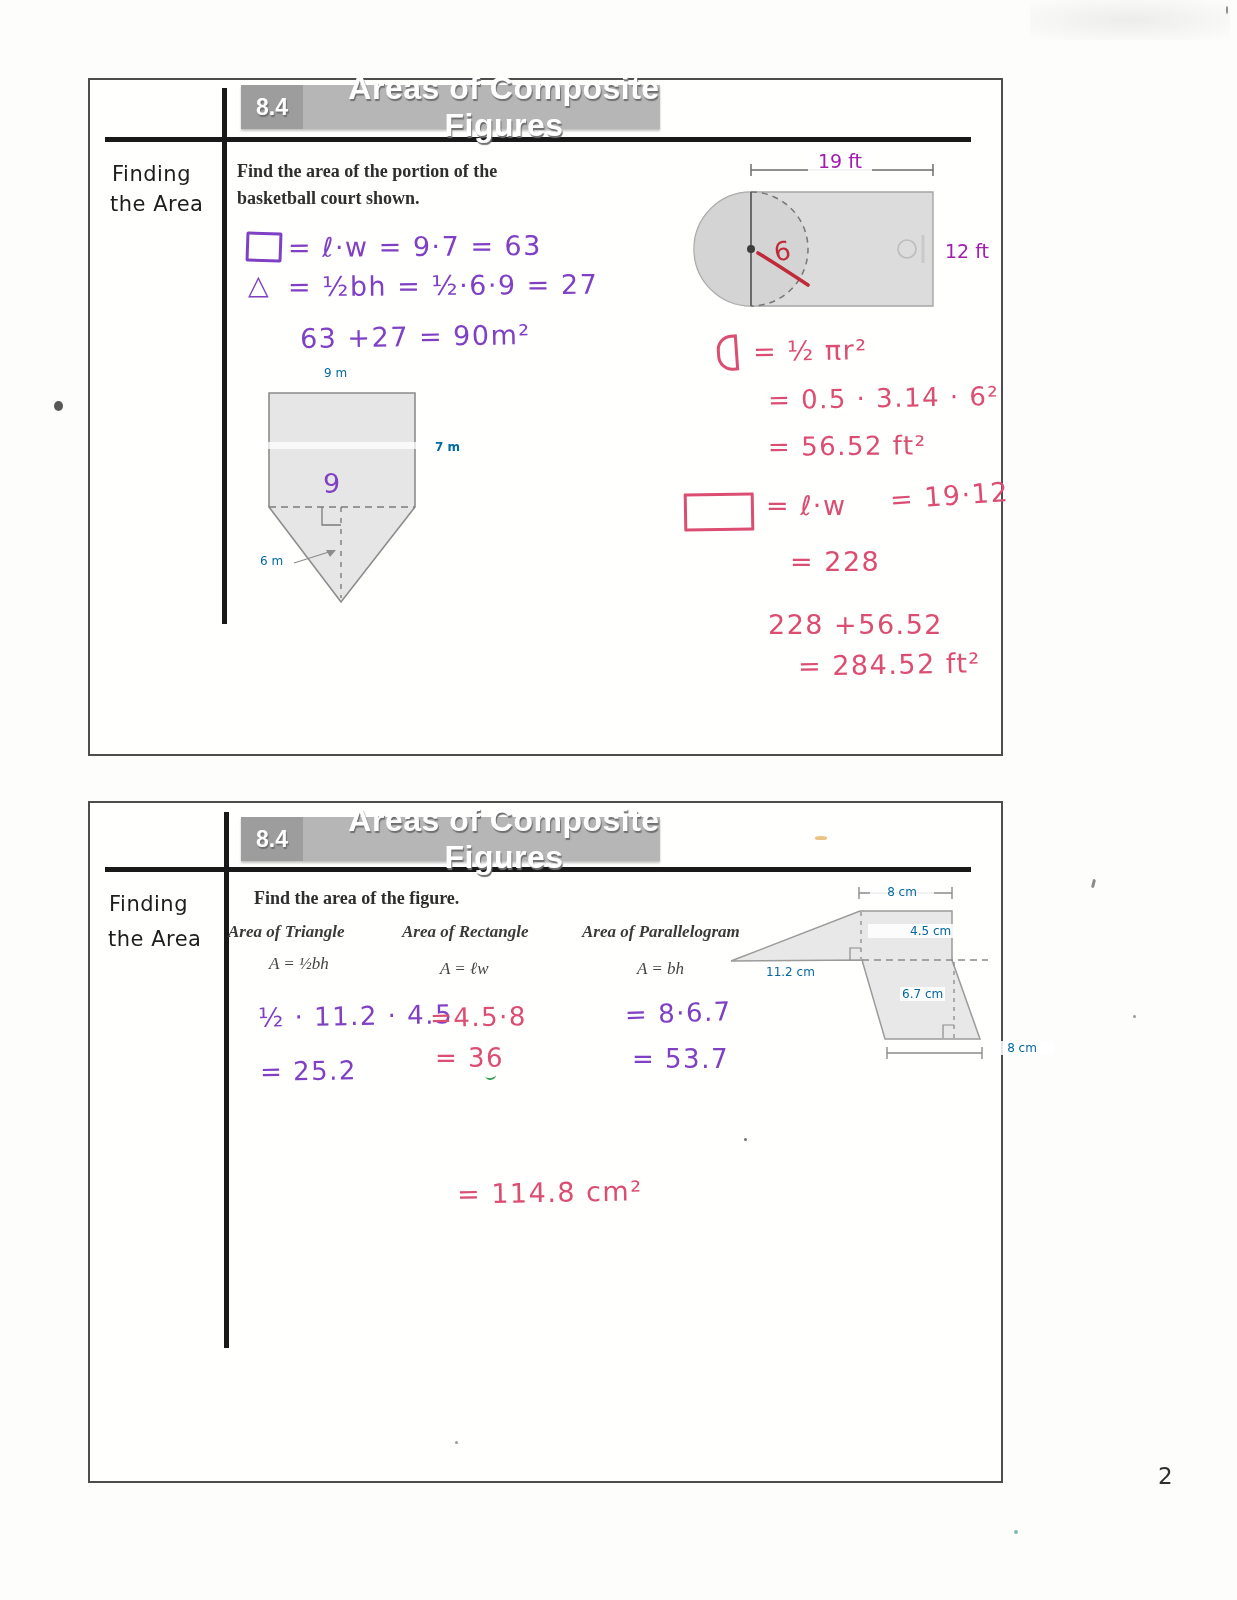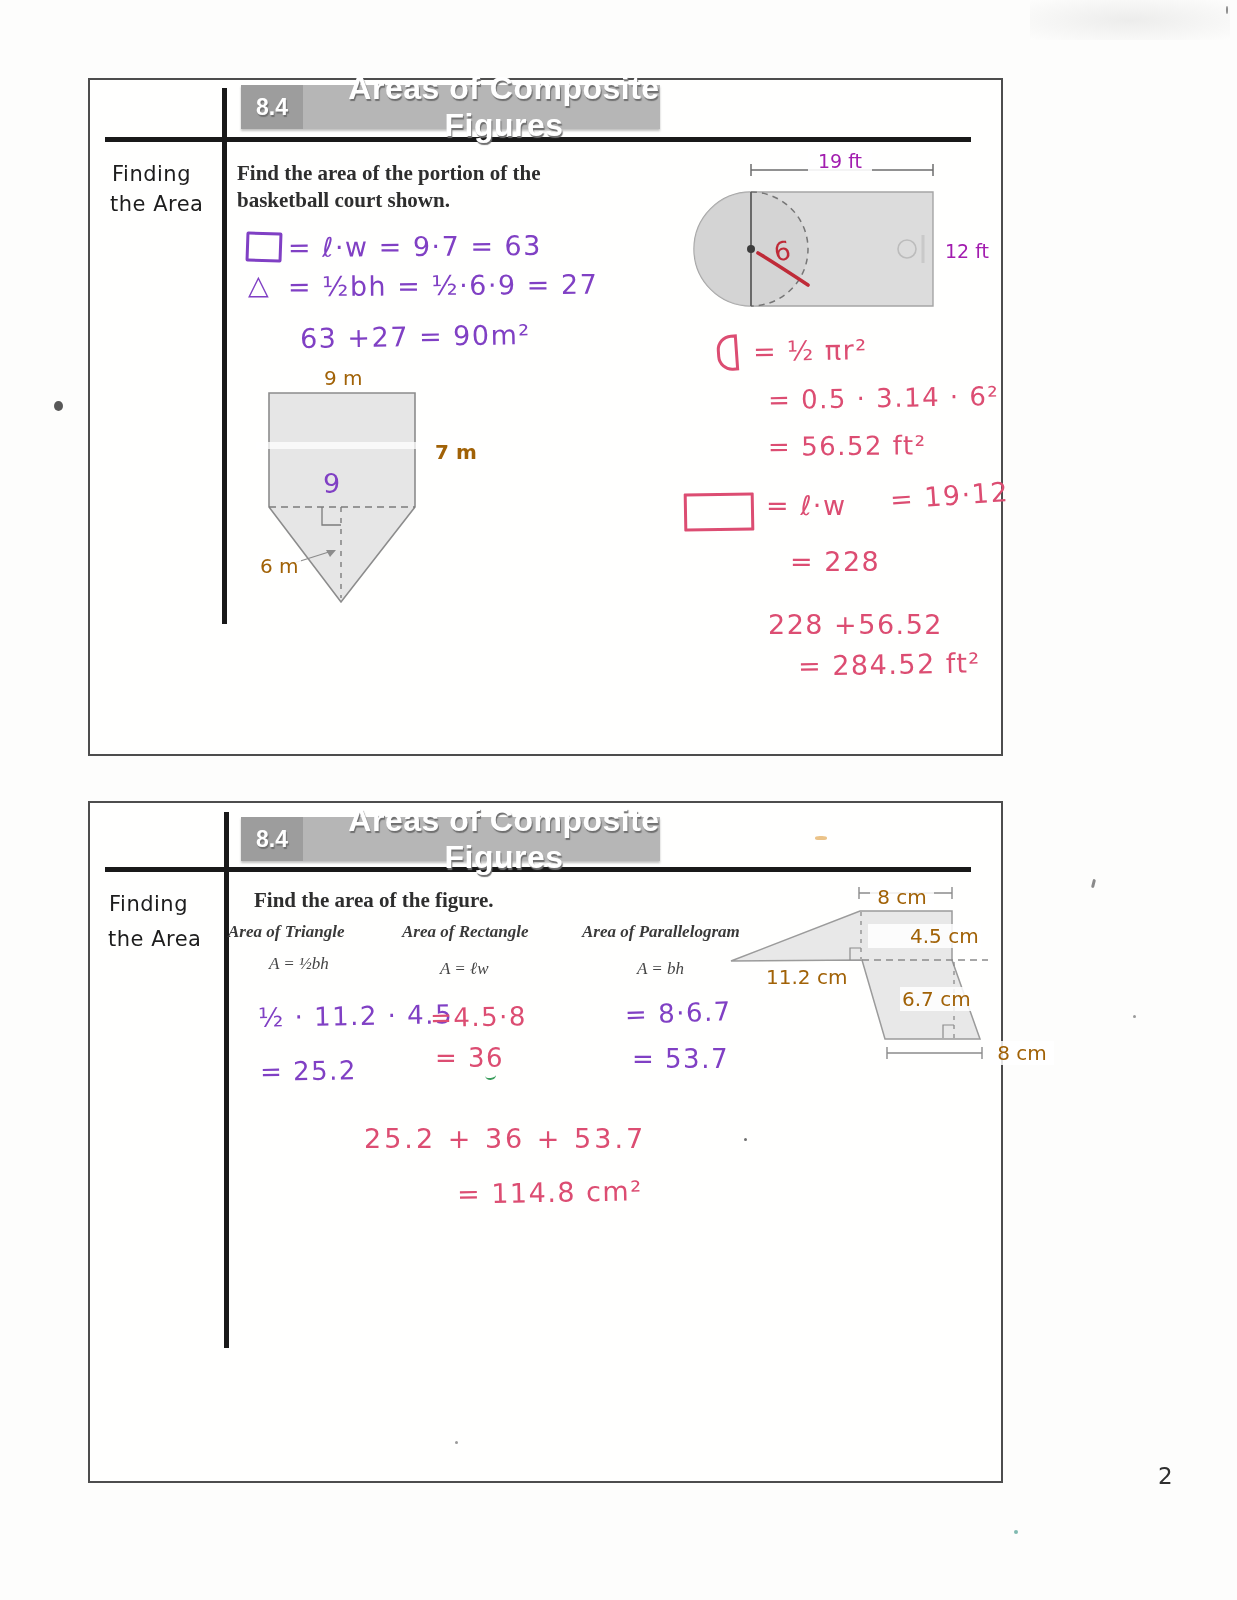--- a/index.html
+++ b/index.html
@@ -19,34 +19,34 @@
   .banner{position:absolute;left:151px;top:5px;width:419px;height:44px;background:#b6b6b6;
           display:flex;align-items:center;box-shadow:0 2px 2px rgba(120,120,120,.45);}
   #slide2 .banner{top:14px;}
   .banner .sec{width:62px;height:100%;background:#9d9d9d;color:#fff;font-weight:bold;font-size:23px;
                display:flex;align-items:center;justify-content:center;font-family:"Liberation Sans",sans-serif;
                text-shadow:1px 2px 1px #6f6f6f;}
   .banner .ttl{flex:1;text-align:center;color:#fff;font-weight:bold;font-size:32px;
                font-family:"Liberation Sans",sans-serif;letter-spacing:.5px;text-shadow:1px 2px 1px #6f6f6f;padding-left:45px;}
   
   .sidebar{position:absolute;font-size:21px;color:#1d1d1d;letter-spacing:.5px;}
-  .serif{font-family:"Liberation Serif",serif;font-weight:700;color:#2e2e2e;font-size:21px;}
+  .serif{font-family:"Liberation Serif",serif;font-weight:700;color:#2e2e2e;font-size:18px;}
   .heading{font-family:"Liberation Serif",serif;font-style:italic;font-weight:700;color:#3a3a3a;font-size:17px;}
   .formula{font-family:"Liberation Serif",serif;font-style:italic;color:#444;font-size:17px;}
   
   .hand{letter-spacing:1.5px;white-space:nowrap;}
   .purple{color:#8040c4;}
   .red{color:#dc4d72;}
   .h27{font-size:27px;} .h26{font-size:26px;}
   .sym-rect{position:absolute;border:3px solid #8040c4;width:30px;height:24px;transform:rotate(2deg);border-radius:2px;}
   .sym-rect-red{position:absolute;border:3px solid #dc4d72;width:64px;height:32px;transform:rotate(-1deg);border-radius:1px;}
   .sym-half{position:absolute;width:15px;height:30px;border:3px solid #dc4d72;
             border-radius:15px 0 0 15px;transform:rotate(-4deg);}
   
-  .dim{position:absolute;color:#a16207;font-size:20px;white-space:nowrap;background:rgba(255,255,255,.85);padding:0 2px;}
+  .dim{position:absolute;color:#0369a1;font-size:12px;white-space:nowrap;background:rgba(255,255,255,.85);padding:0 2px;}
   .dim-dark{position:absolute;color:#a21caf;font-size:19px;white-space:nowrap;background:rgba(255,255,255,.9);padding:0 2px;}
   .speck{position:absolute;border-radius:50%;}
   .smudge{position:absolute;left:1030px;top:0;width:200px;height:40px;
           background:radial-gradient(ellipse at center,rgba(90,90,90,.10),rgba(0,0,0,0));}
   .pgnum{position:absolute;left:1158px;top:1463px;font-size:23px;color:#2f2f2f;}
   .gtick{position:absolute;left:395px;top:268px;width:11px;height:7px;border:0;
          border-bottom:2.5px solid #3a9d5c;border-radius:0 0 60% 60%;transform:rotate(-6deg);}
   svg{position:absolute;overflow:visible;}
 </style>
 </head>
@@ -140,21 +140,20 @@
 
   <div class="hand purple h26 abs" style="left:168px;top:198px;transform:rotate(-1deg);">½ · 11.2 · 4.5</div>
   <div class="hand red h26 abs" style="left:340px;top:199px;transform:rotate(-1deg);">=4.5·8</div>
   <div class="hand purple h26 abs" style="left:535px;top:195px;transform:rotate(-2deg);">= 8·6.7</div>
 
   <div class="hand purple h26 abs" style="left:170px;top:253px;transform:rotate(-1deg);">= 25.2</div>
   <div class="hand red h26 abs" style="left:345px;top:240px;">= 36</div>
   <div class="hand purple h26 abs" style="left:542px;top:241px;">= 53.7</div>
   <div class="gtick"></div>
 
-  <div class="hand red h27 abs" style="left:274px;top:320px;letter-spacing:3px;">25.2 + 36 + 53.7</div>
   <div class="hand red h27 abs" style="left:367px;top:374px;transform:rotate(-1deg);">= 114.8 cm²</div>
 
   <svg width="290" height="185" style="left:615px;top:80px;" viewBox="0 0 290 185">
     <line x1="154" y1="4" x2="154" y2="16" stroke="#8b8b8b" stroke-width="1.4"></line>
     <line x1="247" y1="4" x2="247" y2="16" stroke="#8b8b8b" stroke-width="1.4"></line>
     <line x1="154" y1="10" x2="247" y2="10" stroke="#8b8b8b" stroke-width="1.4"></line>
     <polygon points="26,78 155,28 247,28 247,77 275,156 180,156 157,77" fill="#e8e8e8" stroke="#9b9b9b" stroke-width="1.5"></polygon>
     <line x1="156" y1="29" x2="156" y2="76" stroke="#8b8b8b" stroke-width="1.3" stroke-dasharray="4,5"></line>
     <polyline points="145,77 145,65 156,65" fill="none" stroke="#8b8b8b" stroke-width="1.2"></polyline>
     <line x1="157" y1="77" x2="283" y2="77" stroke="#8b8b8b" stroke-width="1.3" stroke-dasharray="7,5"></line>

